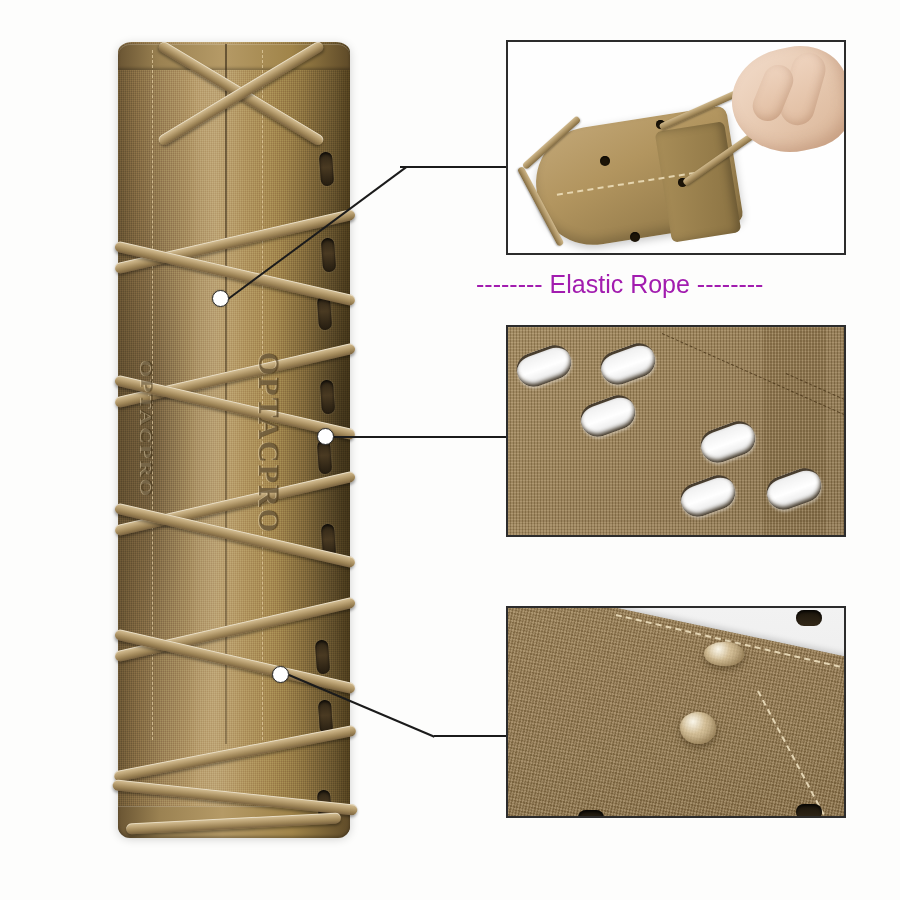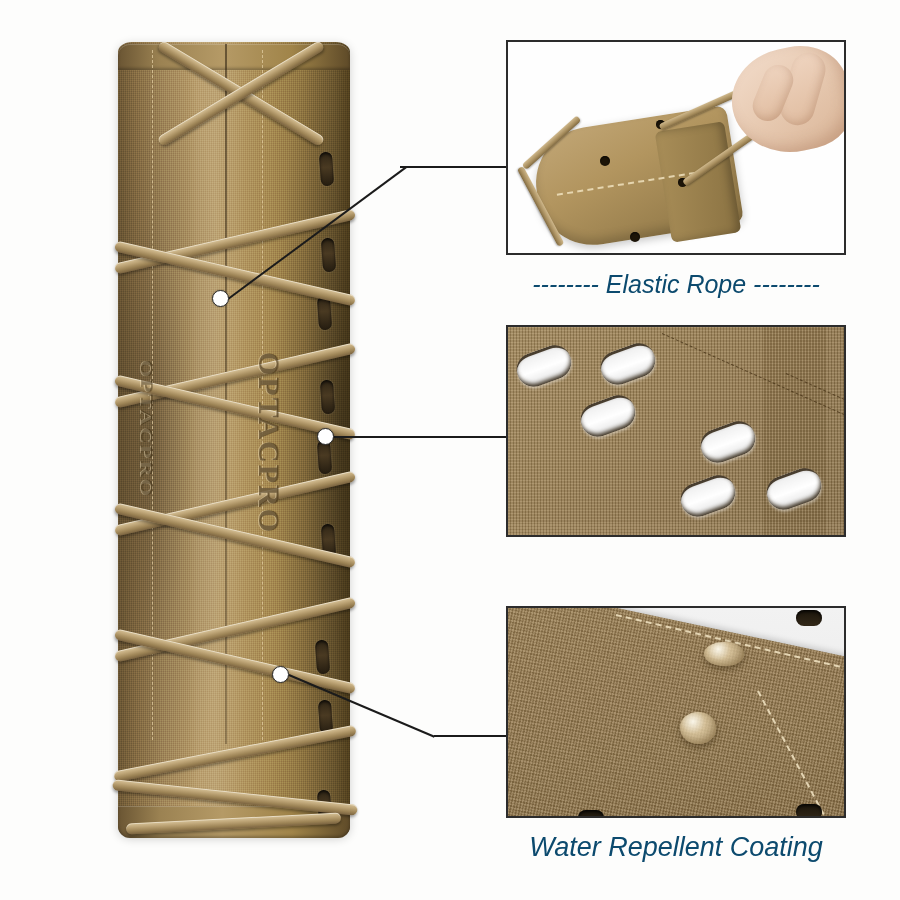--- a/index.html
+++ b/index.html
@@ -100,25 +100,23 @@
     position: absolute;
     border: 2px solid #2c2c2c;
     background: #ffffff;
     overflow: hidden;
   }
   .panel-inner { position: absolute; inset: 0; }
 
   .caption {
     position: absolute;
     width: 400px;
-    text-align: center;
     font-size: 25px;
-    color: #0c4a6e;
+    color: #a21caf;
     white-space: nowrap;
-    font-style: italic;
   }
 
   
   .p1-bg { position:absolute; inset:0; background:#fefefe; }
   .p1-pouch {
     position: absolute; left: 28px; top: 78px; width: 200px; height: 118px;
     background: linear-gradient(160deg,#c2a777 0%,#b2955f 40%,#8d7545 100%);
     border-radius: 56px 10px 10px 56px;
     box-shadow: 0 3px 8px rgba(0,0,0,.22), inset 0 -6px 10px rgba(0,0,0,.16);
     transform: rotate(-9deg);
@@ -323,15 +321,14 @@
       <div class="p3-seam" style="left:250px; top:82px; width:140px; transform:rotate(62deg);"></div>
 
       <div class="p3-drop" style="left:196px; top:34px; width:40px; height:24px;"></div>
       <div class="p3-drop" style="left:172px; top:104px; width:36px; height:32px;"></div>
 
       <div class="p3-hole" style="left:288px; top:2px;"></div>
       <div class="p3-hole" style="left:288px; top:196px;"></div>
       <div class="p3-hole" style="left:70px; top:202px;"></div>
     </div>
   </div>
-  <div class="caption" style="left:476px; top:832px; font-size:27px;">Water Repellent Coating</div>
 
 </div>
 
 </body></html>

